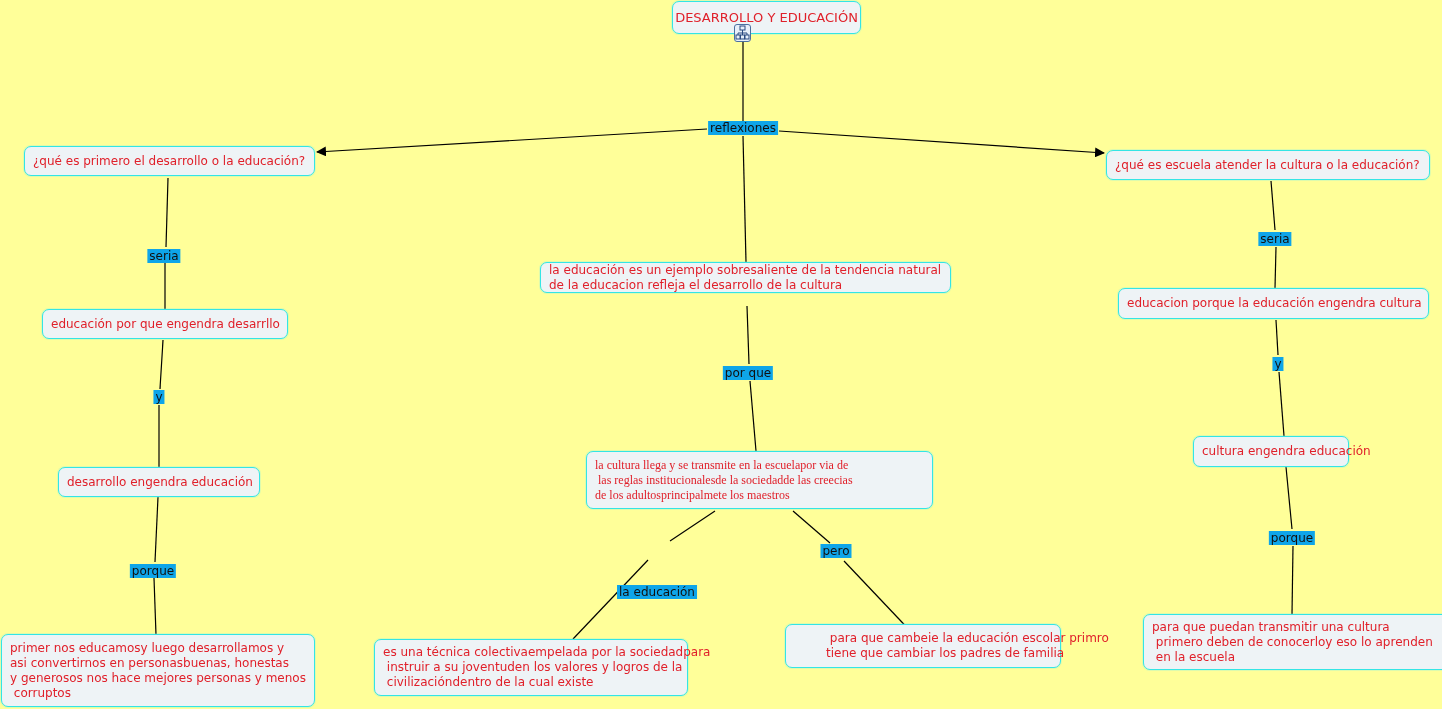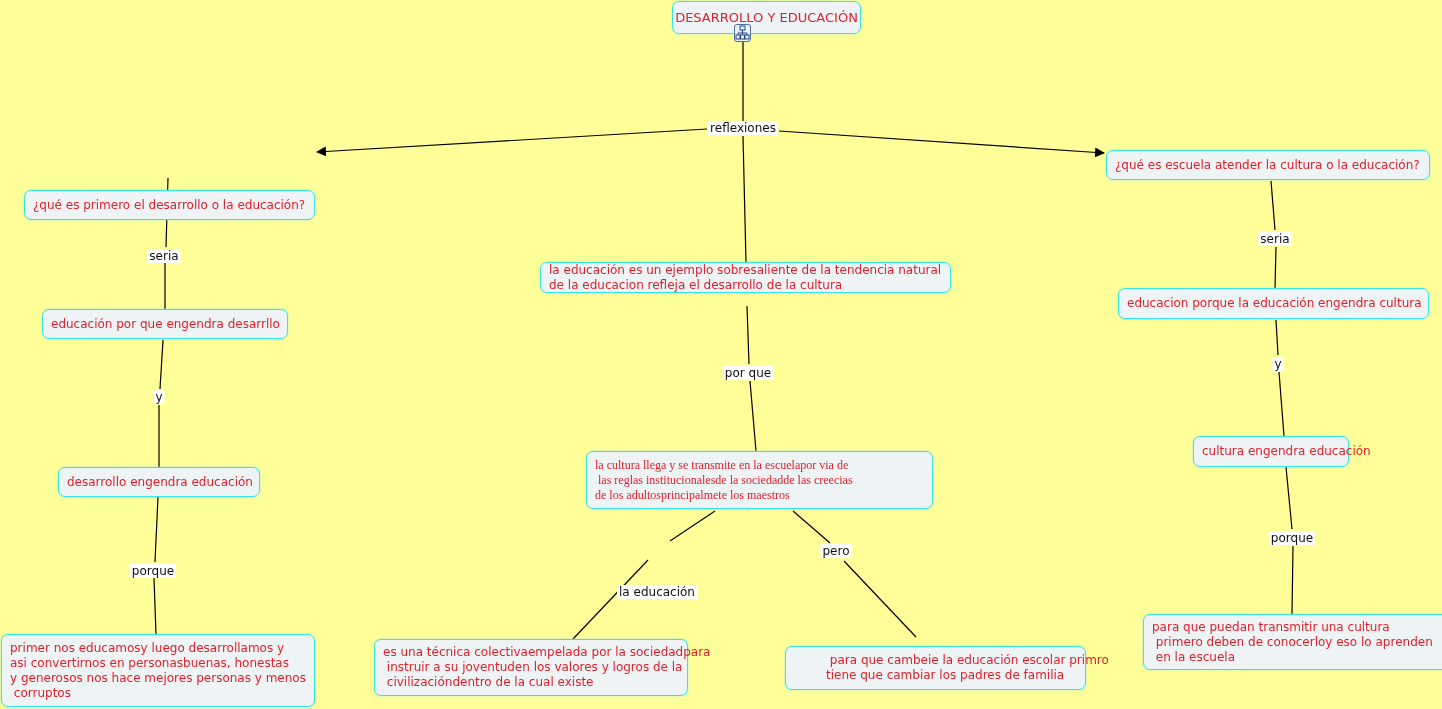--- a/index.html
+++ b/index.html
@@ -23,21 +23,21 @@
       display: flex; align-items: center;
       white-space: pre;
       box-shadow: 0 0 0 1px rgba(120,240,240,0.25);
       cursor: pointer;
     }
     .concept span { display: block; }
     .link {
       position: absolute;
       font-size: 12px;
       color: #111;
-      background: #ffffff;
+      background: #0ea5e9;
       padding: 0 2px;
       line-height: 14px;
       white-space: nowrap;
       transform: translate(-50%, -50%);
       cursor: pointer;
     }
     .expand-icon {
       position: absolute; left: 734px; top: 24px; width: 17px; height: 18px;
       box-sizing: border-box; border: 1px solid #4a6fa0; border-radius: 3px;
       background: #e8f0fa; cursor: pointer;
@@ -95,21 +95,21 @@
     <line x1="3" y1="8" x2="12" y2="8" stroke="#2a4a80"></line>
     <line x1="3" y1="8" x2="3" y2="10" stroke="#2a4a80"></line>
     <line x1="12" y1="8" x2="12" y2="10" stroke="#2a4a80"></line>
     <line x1="7.5" y1="8" x2="7.5" y2="10" stroke="#2a4a80"></line>
     <rect x="1" y="10" width="4" height="4" fill="none" stroke="#2a4a80"></rect>
     <rect x="5.5" y="10" width="4" height="4" fill="none" stroke="#2a4a80"></rect>
     <rect x="10" y="10" width="4" height="4" fill="none" stroke="#2a4a80"></rect>
   </svg>
 </div>
 
-<div class="concept" style="left:24px; top:146px; width:291px; height:30px;margin-top:44px;">
+<div class="concept" style="left:24px; top:146px; width:291px; height:30px;">
   <span>¿qué es primero el desarrollo o la educación?</span>
 </div>
 
 <div class="concept" style="left:1106px; top:150px; width:324px; height:30px;">
   <span>¿qué es escuela atender la cultura o la educación?</span>
 </div>
 
 <div class="concept" style="left:540px; top:262px; width:411px; height:31px;">
   <span>la educación es un ejemplo sobresaliente de la tendencia natural
 de la educacion refleja el desarrollo de la cultura</span>
@@ -135,21 +135,21 @@
  las reglas institucionalesde la sociedadde las creecias
 de los adultosprincipalmete los maestros</span>
 </div>
 
 <div class="concept" style="left:374px; top:639px; width:314px; height:57px;">
   <span>es una técnica colectivaempelada por la sociedadpara
  instruir a su joventuden los valores y logros de la
  civilizacióndentro de la cual existe</span>
 </div>
 
-<div class="concept" style="left:785px; top:646px; width:301px; height:44px;padding-left:40px;">
+<div class="concept" style="left:785px; top:624px; width:276px; height:44px;padding-left:40px;">
   <span> para que cambeie la educación escolar primro
 tiene que cambiar los padres de familia</span>
 </div>
 
 <div class="concept" style="left:1118px; top:288px; width:311px; height:31px;">
   <span>educacion porque la educación engendra cultura</span>
 </div>
 
 <div class="concept" style="left:1193px; top:436px; width:156px; height:31px;">
   <span>cultura engendra educación</span>

